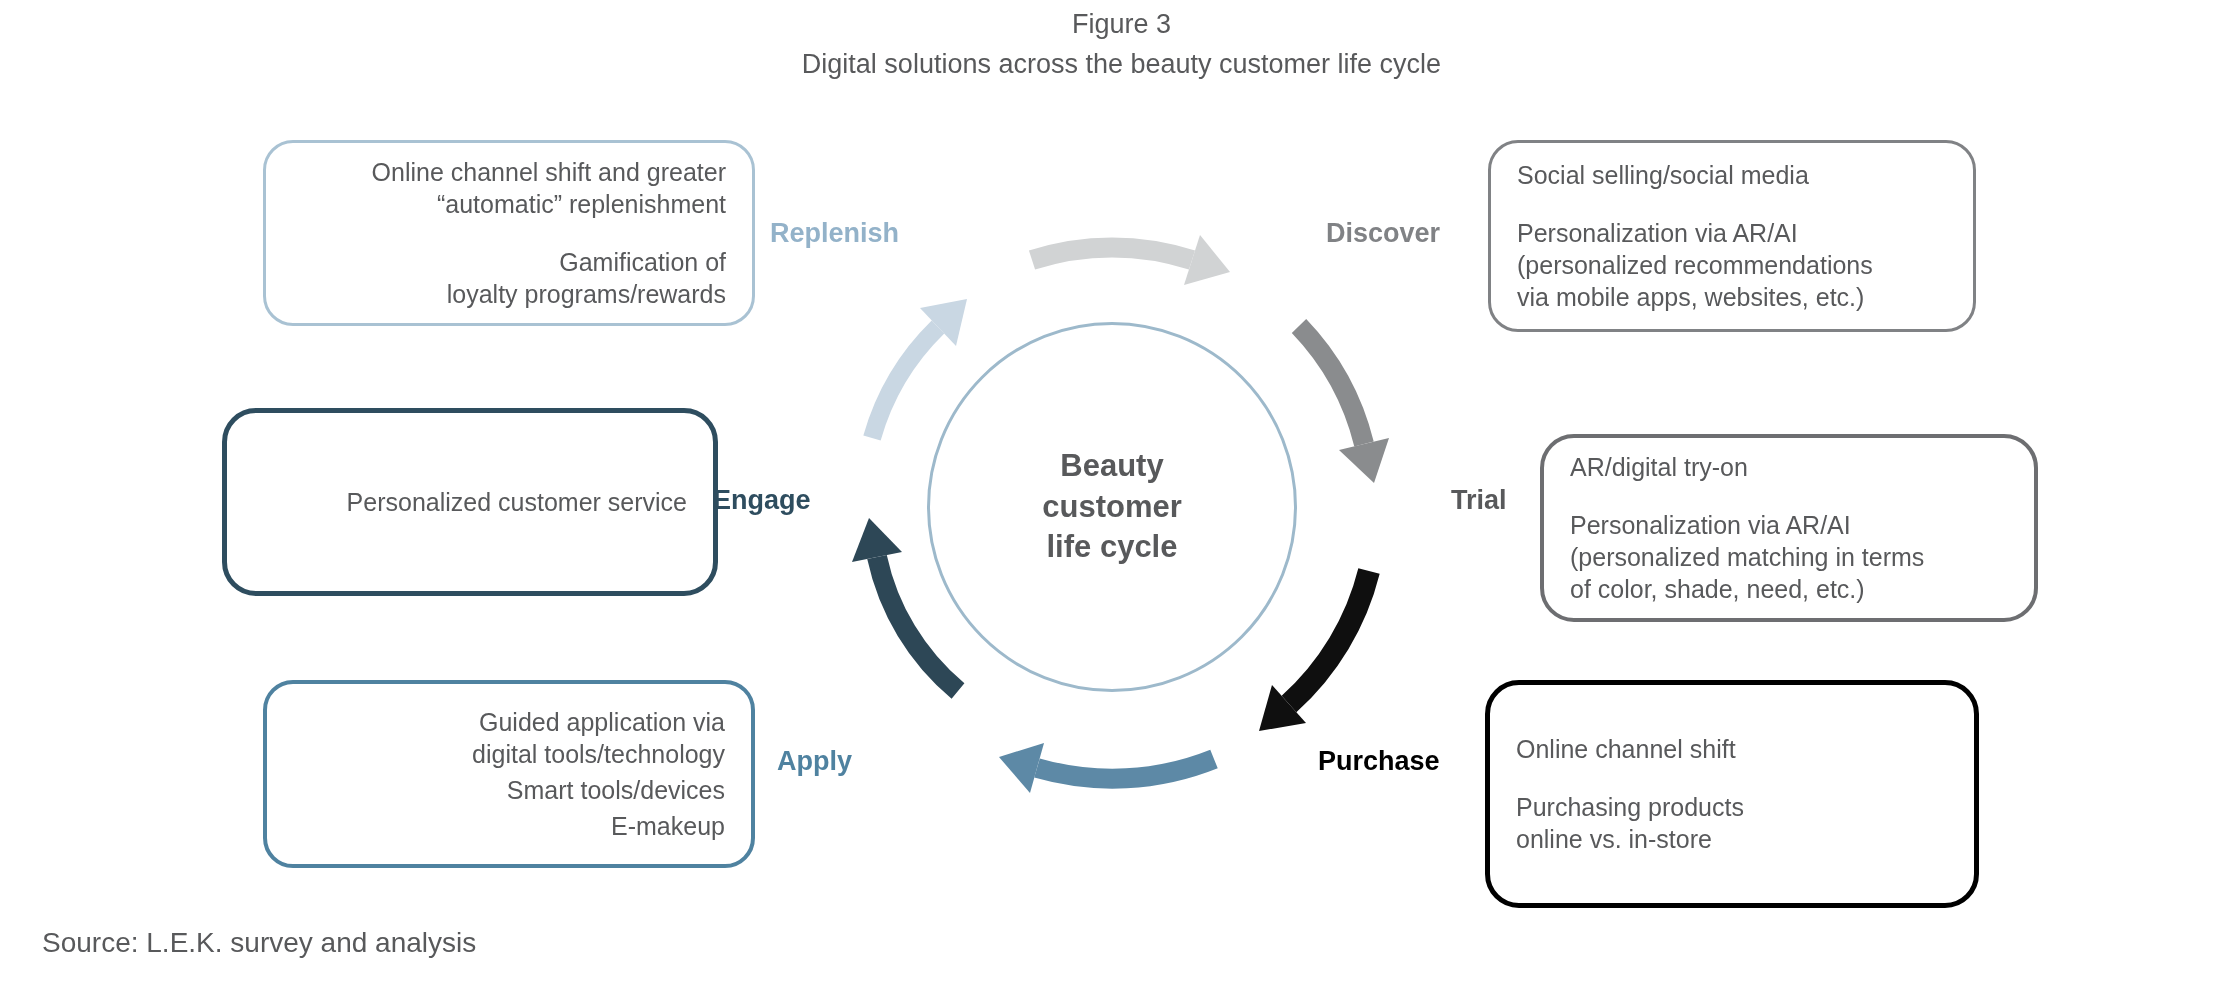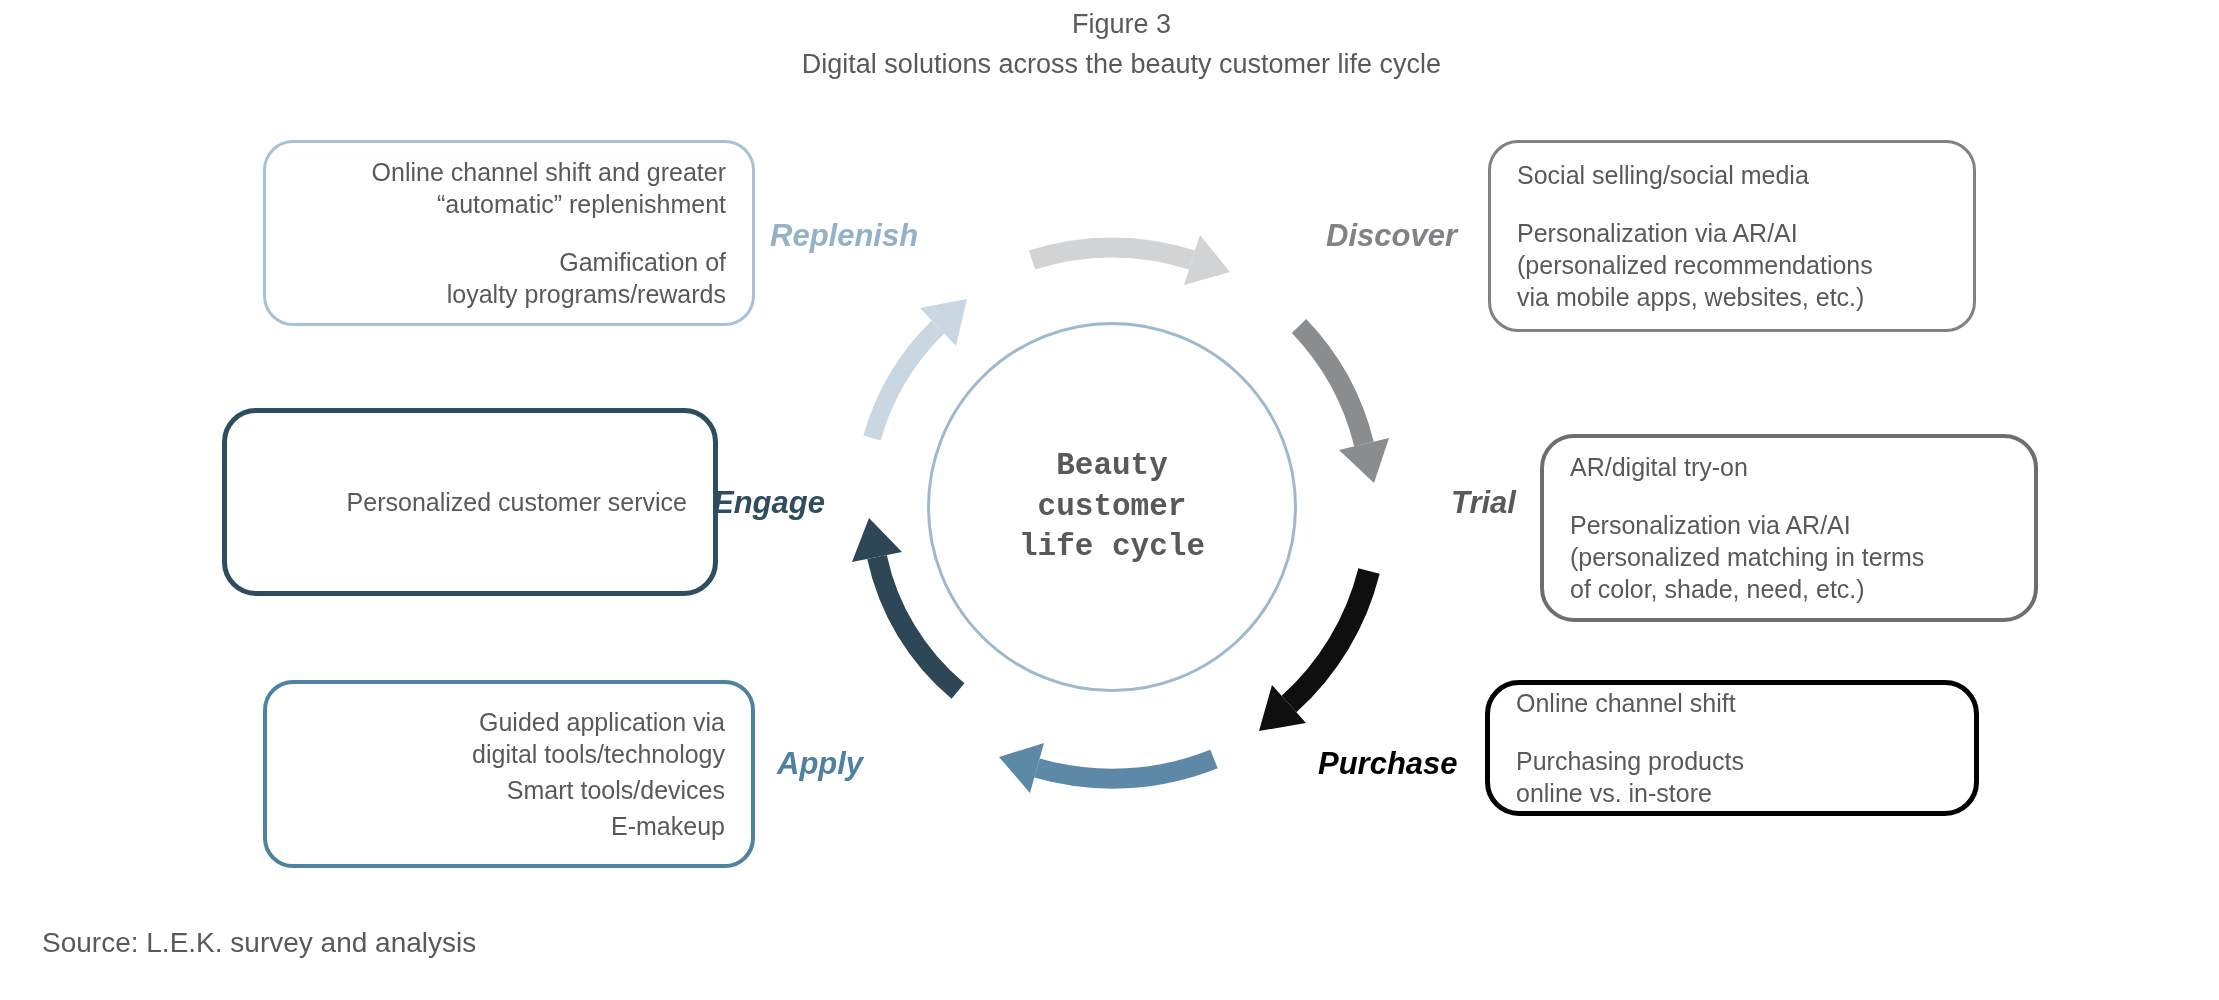--- a/index.html
+++ b/index.html
@@ -19,35 +19,35 @@
   .cycle-svg{position:absolute;left:0;top:0;pointer-events:none;}
   .cycle-circle{
     position:absolute;left:927px;top:322px;width:370px;height:370px;
     border:3px solid var(--circle_border,#9db9cb);
     border-radius:50%;
     display:flex;align-items:center;justify-content:center;
     box-sizing:border-box;background:#fff;
   }
   .center-text{
     font-weight:bold;font-size:31px;line-height:1.32;text-align:center;
-    color:var(--body_text,#58595b);white-space:pre-line;font-family:Liberation Mono, monospace;
+    color:var(--body_text,#58595b);white-space:pre-line;
   }
   .box{
     position:absolute;box-sizing:border-box;
     border-style:solid;border-radius:30px;background:#fff;
     display:flex;flex-direction:column;justify-content:center;
     padding:32px 26px;gap:26px;
     font-size:25px;line-height:1.28;color:var(--body_text,#58595b);
   }
   .gap-sm{gap:4px;}
   .align-right{text-align:right;}
   .align-left{text-align:left;}
   .box-item{white-space:pre-line;}
   .stage-label{
-    position:absolute;font-weight:bold;font-size:31px;line-height:1.1;font-style:italic;
+    position:absolute;font-weight:bold;font-size:27px;line-height:1.1;
   }
   .source-note{
     position:absolute;left:30px;top:927px;
     font-size:28px;color:var(--title_text,#58595b);margin-left:12px;
   }
 </style>
 </head>
 <body>
 
 <div class="canvas">
@@ -126,21 +126,21 @@
   <div class="stage-label" style="left:1451px;top:486px;color:var(--trial_label,#58595b);">Trial</div>
 
   <div class="box align-right gap-sm" style="left:263px;top:680px;width:492px;height:188px;border-width:4px;border-color:var(--apply_border,#4f82a0);">
       <div class="box-item">Guided application via
 digital tools/technology</div>
       <div class="box-item">Smart tools/devices</div>
       <div class="box-item">E-makeup</div>
     </div>
   <div class="stage-label" style="left:777px;top:747px;color:var(--apply_label,#4f82a0);">Apply</div>
 
-  <div class="box align-left" style="left:1485px;top:680px;width:494px;height:136px;border-width:5px;border-radius:34px;border-color:var(--purchase_border,#000000);">
+  <div class="box align-left" style="left:1485px;top:680px;width:494px;height:228px;border-width:5px;border-radius:34px;border-color:var(--purchase_border,#000000);">
       <div class="box-item">Online channel shift</div>
       <div class="box-item">Purchasing products
  online vs. in-store</div>
     </div>
   <div class="stage-label" style="left:1318px;top:747px;color:var(--purchase_label,#000000);">Purchase</div>
 
   <div class="source-note">Source: L.E.K. survey and analysis</div>
 
 </div>
 

